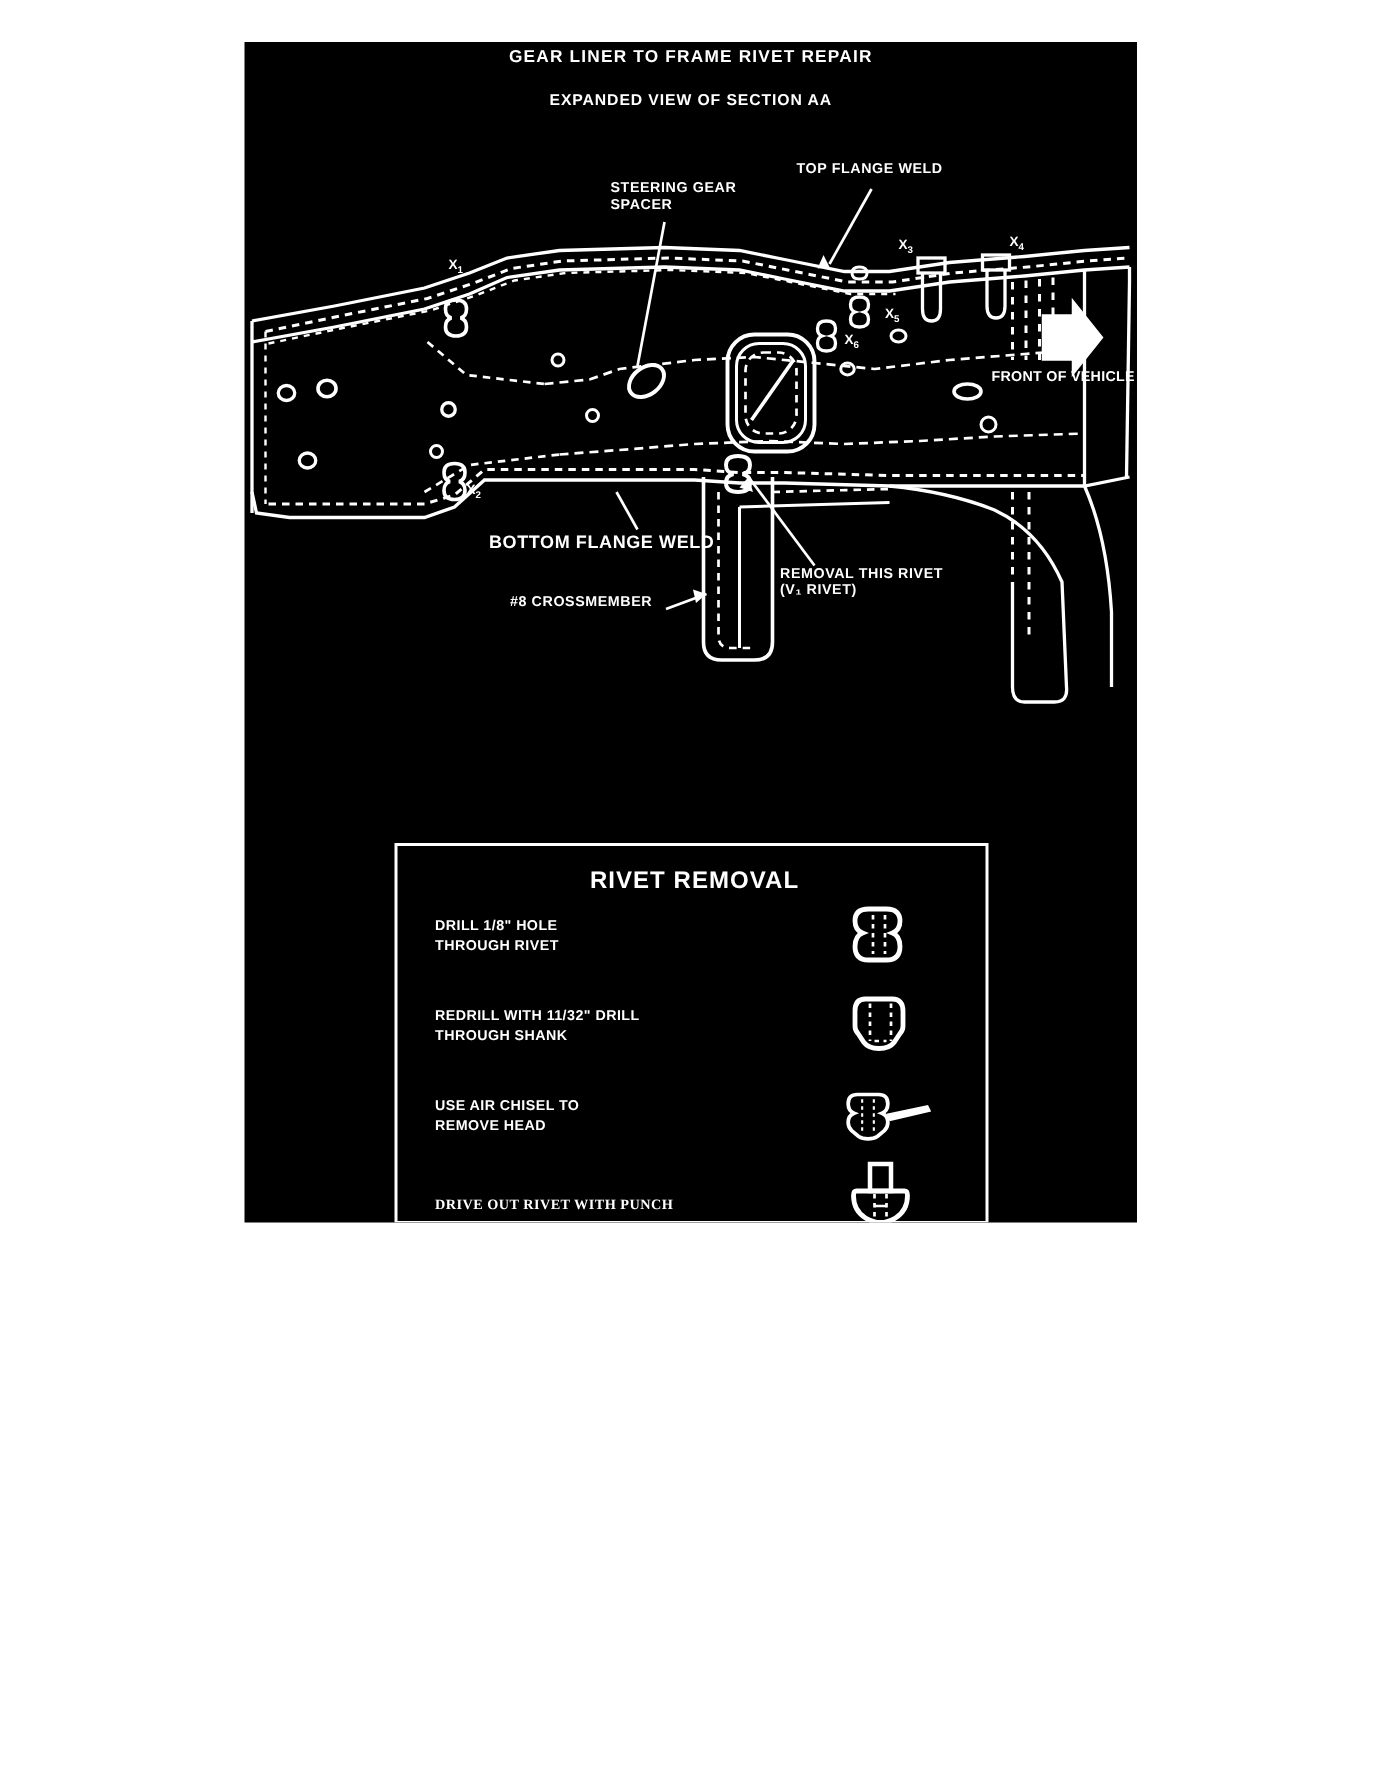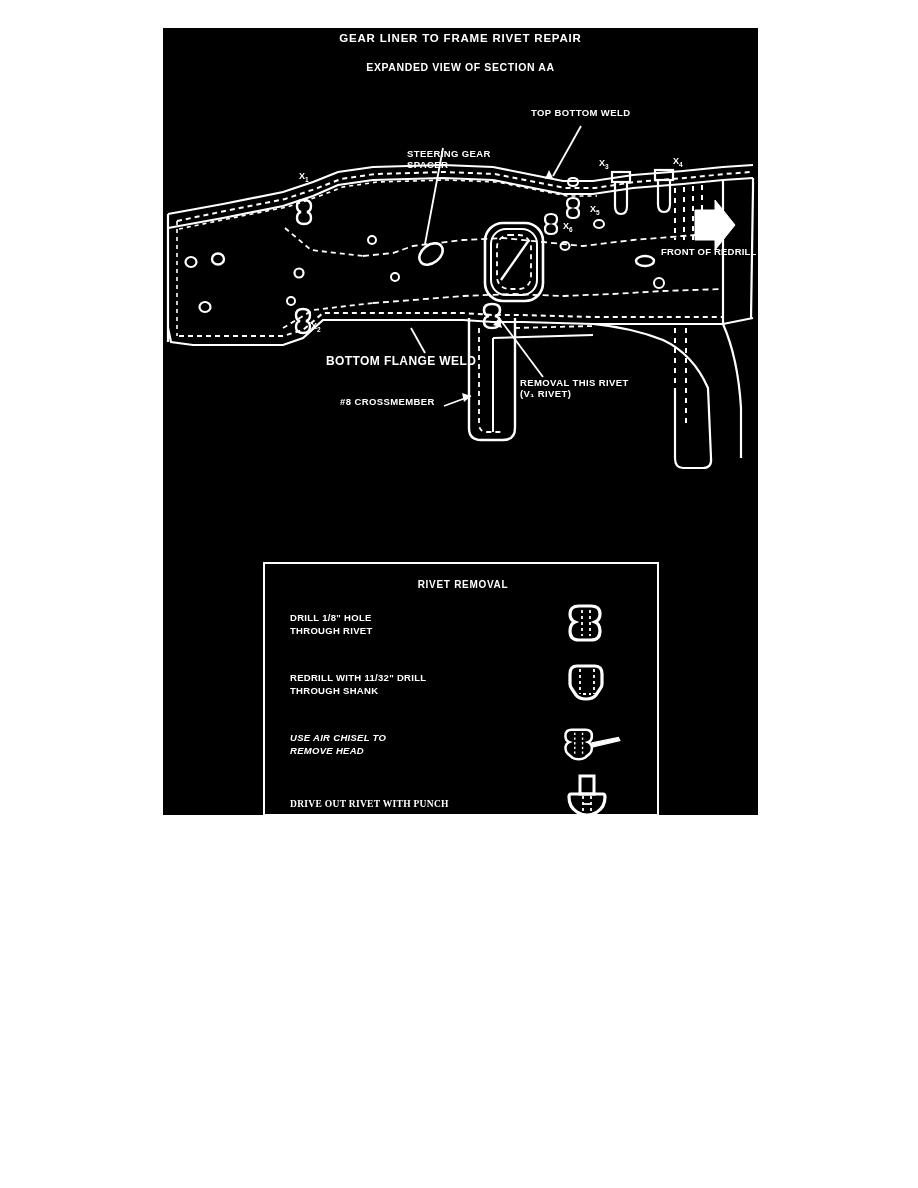--- a/index.html
+++ b/index.html
@@ -42,21 +42,21 @@
     font-size: 11.5px;
     letter-spacing: 0.8px;
   }
   #title-sub {
     left: 0; top: 33px; width: 595px;
     text-align: center;
     font-size: 10.5px;
     letter-spacing: 0.6px;
   }
 
-  #label-steering-gear-spacer { left: 244px; top: 93px; font-size: 9.5px; margin-top: 28px; }
+  #label-steering-gear-spacer { left: 244px; top: 93px; font-size: 9.5px; }
   #label-top-flange-weld      { left: 368px; top: 80px; font-size: 9.5px; }
   #label-bottom-flange-weld   { left: 163px; top: 327px; font-size: 12px; }
   #label-crossmember          { left: 177px; top: 369px; font-size: 9.5px; }
   #label-remove-rivet         { left: 357px; top: 350px; font-size: 9.5px; }
   #label-front-of-vehicle     { left: 498px; top: 219px; font-size: 9.5px; letter-spacing: 0.2px; }
 
   .xlabel {
     position: absolute;
     color: #ffffff;
     font-weight: bold;
@@ -81,21 +81,21 @@
     height: 254px;
     border: 2px solid #ffffff;
     box-sizing: border-box;
     background: #000000;
   }
   #rivet-removal-title {
     position: absolute;
     left: 0; top: 15px; width: 396px;
     text-align: center;
     color: #ffffff;
-    font-size: 10px;
+    font-size: 16px;
     font-weight: bold;
     letter-spacing: 0.7px;
     font-family: "Liberation Sans", sans-serif;
   }
   .removal-step {
     position: absolute;
     left: 25px;
     width: 270px;
     color: #ffffff;
     font-size: 9.5px;
@@ -108,21 +108,21 @@
   .step-icon {
     position: absolute;
     left: 288px;
     width: 70px;
     height: 54px;
   }
   #removal-step-0 { top: 48px; }
   #removal-icon-0 { top: 38px; }
   #removal-step-1 { top: 108px; }
   #removal-icon-1 { top: 98px; }
-  #removal-step-2 { top: 168px; font-style: italic; }
+  #removal-step-2 { top: 168px; }
   #removal-icon-2 { top: 155px; }
   #removal-step-3 { top: 234px; font-family: Liberation Serif, serif; }
   #removal-icon-3 { top: 210px; }
 </style>
 </head>
 <body>
 
 <div id="figure-panel">
 
   <div class="fig-text" id="title-main">GEAR LINER TO FRAME RIVET REPAIR</div>
@@ -259,30 +259,30 @@
 
     <line x1="380" y1="349" x2="336" y2="290" stroke="#ffffff" stroke-width="1.8"></line>
     <path d="M 336 290 L 339 300 L 330 297 Z" fill="#ffffff"></path>
 
     <path d="M 532 182 L 552 182 L 552 172 L 572 197 L 552 222 L 552 212 L 532 212 Z" fill="#ffffff" stroke="#ffffff" stroke-width="1"></path>
   </svg>
 
   <div class="fig-text" id="label-steering-gear-spacer">STEERING GEAR
 SPACER</div>
 
-  <div class="fig-text" id="label-top-flange-weld">TOP BOTTOM WELD</div>
+  <div class="fig-text" id="label-top-flange-weld">TOP FLANGE WELD</div>
 
   <div class="fig-text" id="label-bottom-flange-weld">BOTTOM FLANGE WELD</div>
 
   <div class="fig-text" id="label-crossmember">#8 CROSSMEMBER</div>
 
   <div class="fig-text" id="label-remove-rivet">REMOVAL THIS RIVET
 (V₁ RIVET)</div>
 
-  <div class="fig-text" id="label-front-of-vehicle">FRONT OF REDRILL</div>
+  <div class="fig-text" id="label-front-of-vehicle">FRONT OF VEHICLE</div>
 
   <div class="xlabel" id="xlabel-1"><span>X</span><sub>1</sub></div>
   <div class="xlabel" id="xlabel-2"><span>X</span><sub>2</sub></div>
   <div class="xlabel" id="xlabel-3"><span>X</span><sub>3</sub></div>
   <div class="xlabel" id="xlabel-4"><span>X</span><sub>4</sub></div>
   <div class="xlabel" id="xlabel-5"><span>X</span><sub>5</sub></div>
   <div class="xlabel" id="xlabel-6"><span>X</span><sub>6</sub></div>
 
   <div id="rivet-removal-box">
 

